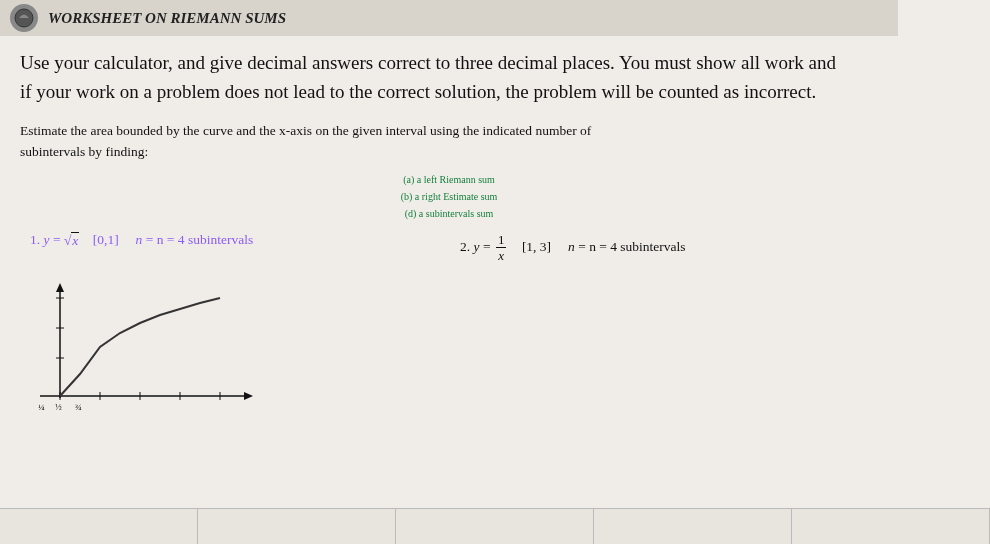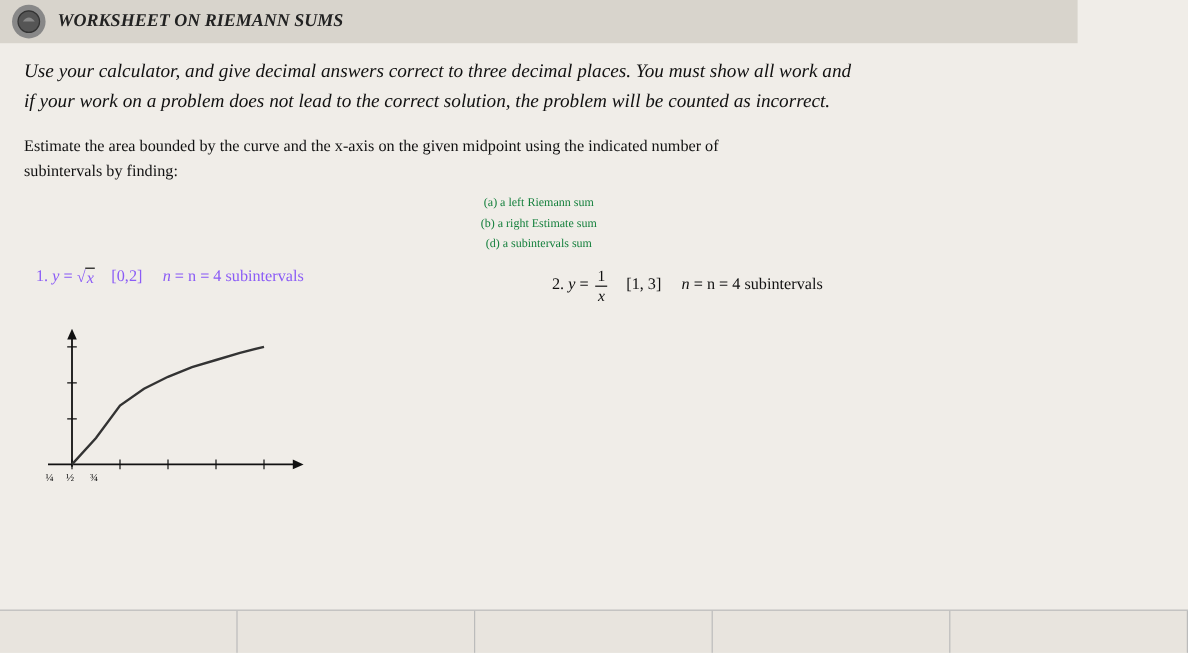--- a/index.html
+++ b/index.html
@@ -46,26 +46,25 @@
       font-weight: bold;
       color: #222;
       font-style: italic;
     }
 
     .content {
       padding: 12px 20px 10px 20px;
     }
 
     .instructions {
-      font-size: 16px;
+      font-size: 19px;
       line-height: 1.55;
       color: #111;
       margin-bottom: 14px;
       max-width: 960px;
-      font-style: italic;
     }
 
     .problem-statement {
       font-size: 13.5px;
       line-height: 1.55;
       color: #111;
       margin-bottom: 8px;
     }
 
     .subinterval-list {
@@ -185,40 +184,40 @@
   </div>
 
   <div class="content">
 
     <div class="instructions">
       <span>Use your calculator, and give decimal answers correct to three decimal places. You must show all work and</span><br>
       <span>if your work on a problem does not lead to the correct solution, the problem will be counted as incorrect.</span>
     </div>
 
     <div class="problem-statement">
-      <span>Estimate the area bounded by the curve and the x-axis on the given midpoint using the indicated number of</span><br>
+      <span>Estimate the area bounded by the curve and the x-axis on the given interval using the indicated number of</span><br>
       <span>subintervals by finding:</span>
     </div>
 
     <div class="subinterval-list">
       <div>(a) a left Riemann sum</div>
       <div>(b) a right Estimate sum</div>
       <div>(d) a subintervals sum</div>
     </div>
 
     <div class="problems-row">
 
       <div class="problem-1">
         <span>1.</span>
         <span class="italic"> y </span>=
         <span class="sqrt-wrapper">
           √<span style="border-top:1px solid #111; padding: 0 1px;"><span class="italic">x</span></span>
         </span>
         &nbsp;&nbsp;
-        <span>[0,2]</span>
+        <span>[0,1]</span>
         &nbsp;&nbsp;&nbsp;
         <span class="italic">n</span> = <span class="underline-text">n = 4 subintervals</span>
       </div>
 
       <div class="problem-2">
         <span>2.</span>
         <span class="italic"> y </span>=
         <span class="fraction">
           <span class="numerator">1</span>
           <span class="denominator"><span class="italic">x</span></span>

